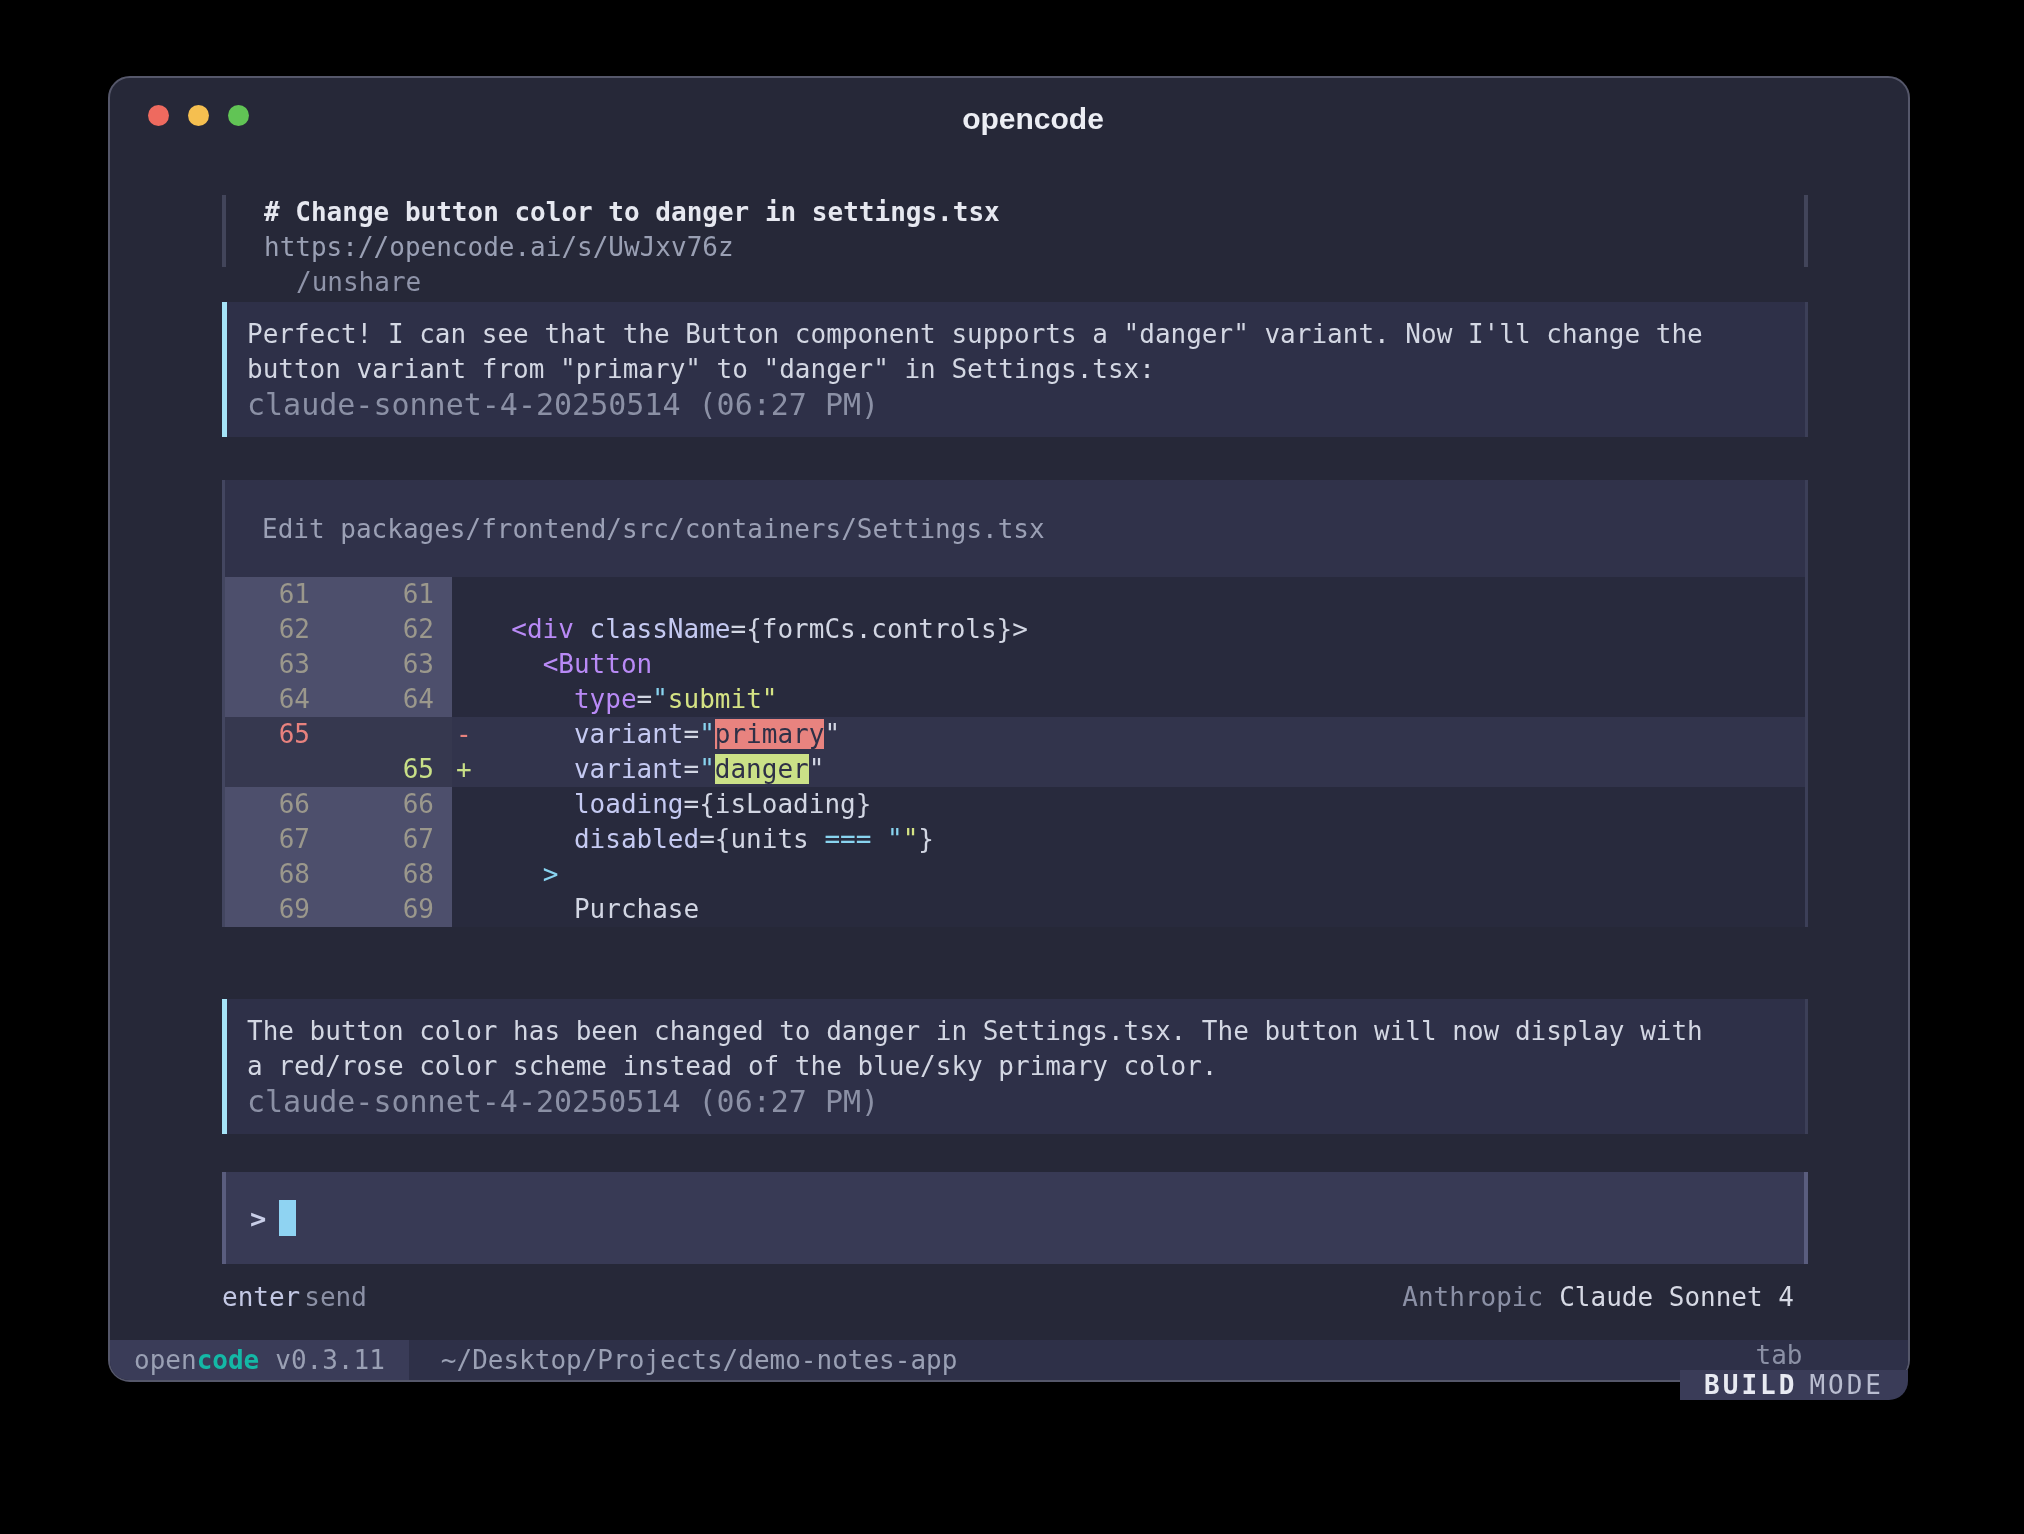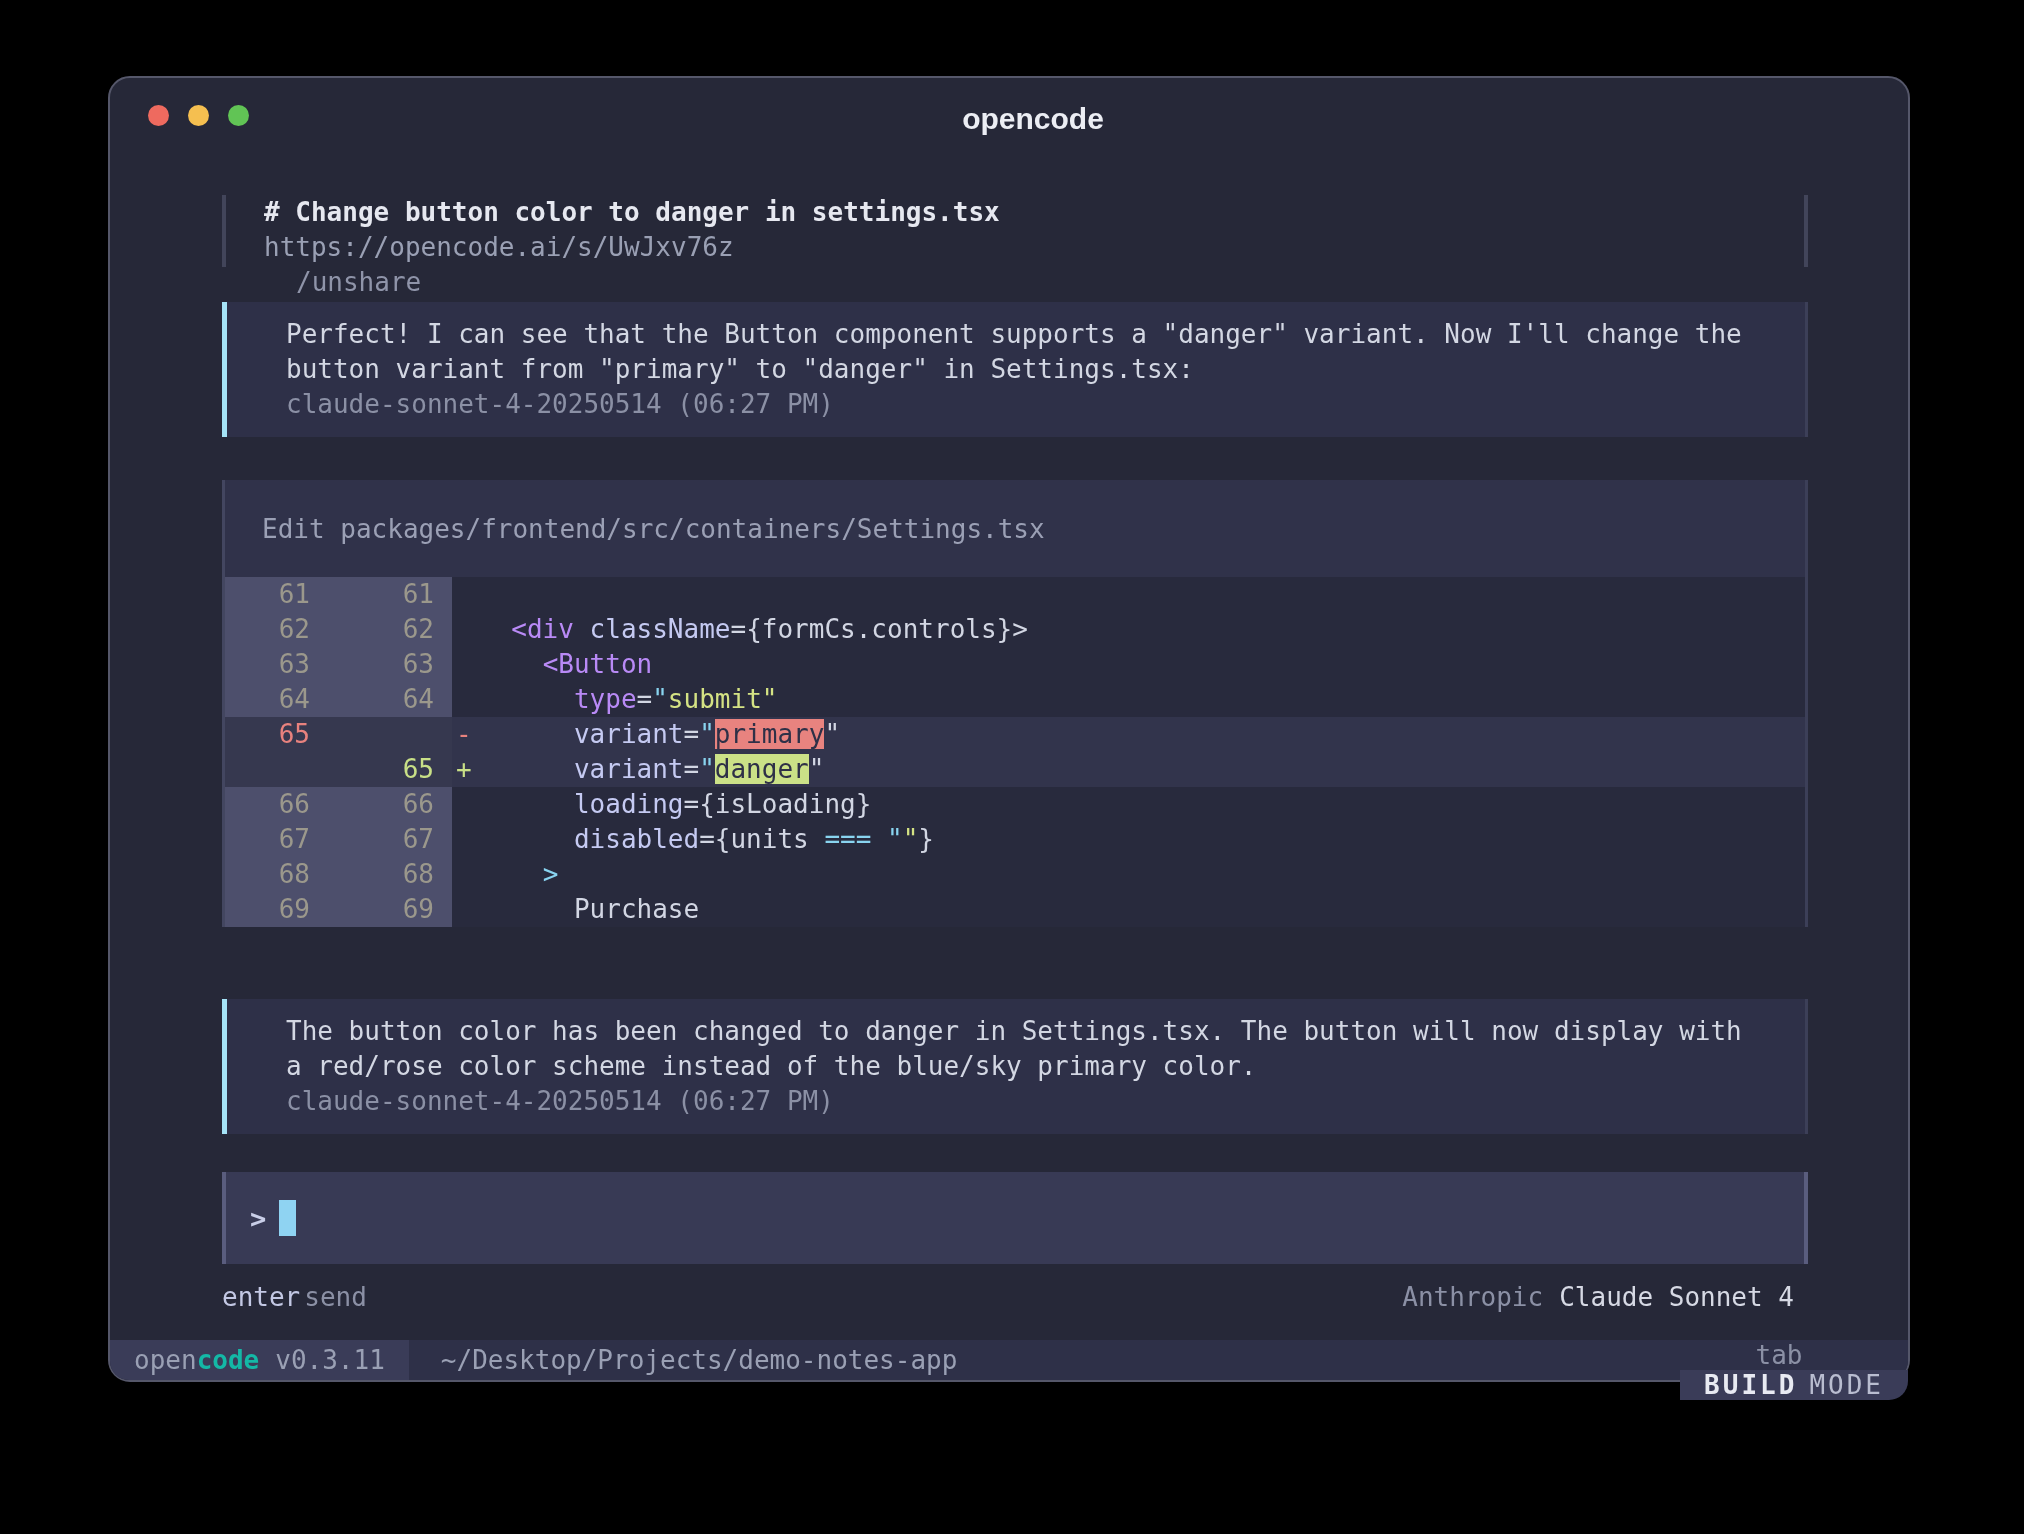--- a/index.html
+++ b/index.html
@@ -29,26 +29,26 @@
     padding:0 40px 0 38px;display:flex;flex-direction:column;justify-content:space-between;
   }
   .header-title{font-size:26px;line-height:35px;font-weight:700;color:#e6e8f0;white-space:pre;}
   .header-sub{display:flex;font-size:26px;line-height:35px;color:#9aa0b4;flex-direction:column;}
   .header-share{margin-left:32px;color:#8f94a9;}
   .header-usage{margin-left:auto;color:#9aa0b4;}
   
   .msg{
     position:absolute;left:112px;width:1586px;box-sizing:border-box;background:#2e3048;
     border-left:5px solid #a5e3f7;border-right:3px solid #3c3f58;
-    padding:15px 30px 15px 59px;
+    padding:15px 30px 15px 20px;
   }
   .msg.m1{top:224px;}
   .msg.m2{top:921px;}
   .msg-text{margin:0;font-size:26px;line-height:35px;color:#d3d7e3;white-space:pre-wrap;font-family:inherit;}
-  .msg-meta{font-size:26px;line-height:35px;color:#8b90a5;}
+  .msg-meta{font-size:30px;line-height:35px;color:#8b90a5;}
   
   .edit-block{
     position:absolute;left:112px;top:402px;width:1586px;box-sizing:border-box;background:#30324a;
     border-left:3px solid #434660;border-right:3px solid #3c3f58;
   }
   .edit-header{height:97px;display:flex;align-items:center;padding-left:37px;
     font-size:26px;color:#9ba0b5;}
   .diff-row{display:flex;height:35px;font-size:26px;line-height:35px;}
   .diff-row.ctx{background:#282a3d;}
   .diff-row.del,.diff-row.add{background:#32344c;}

